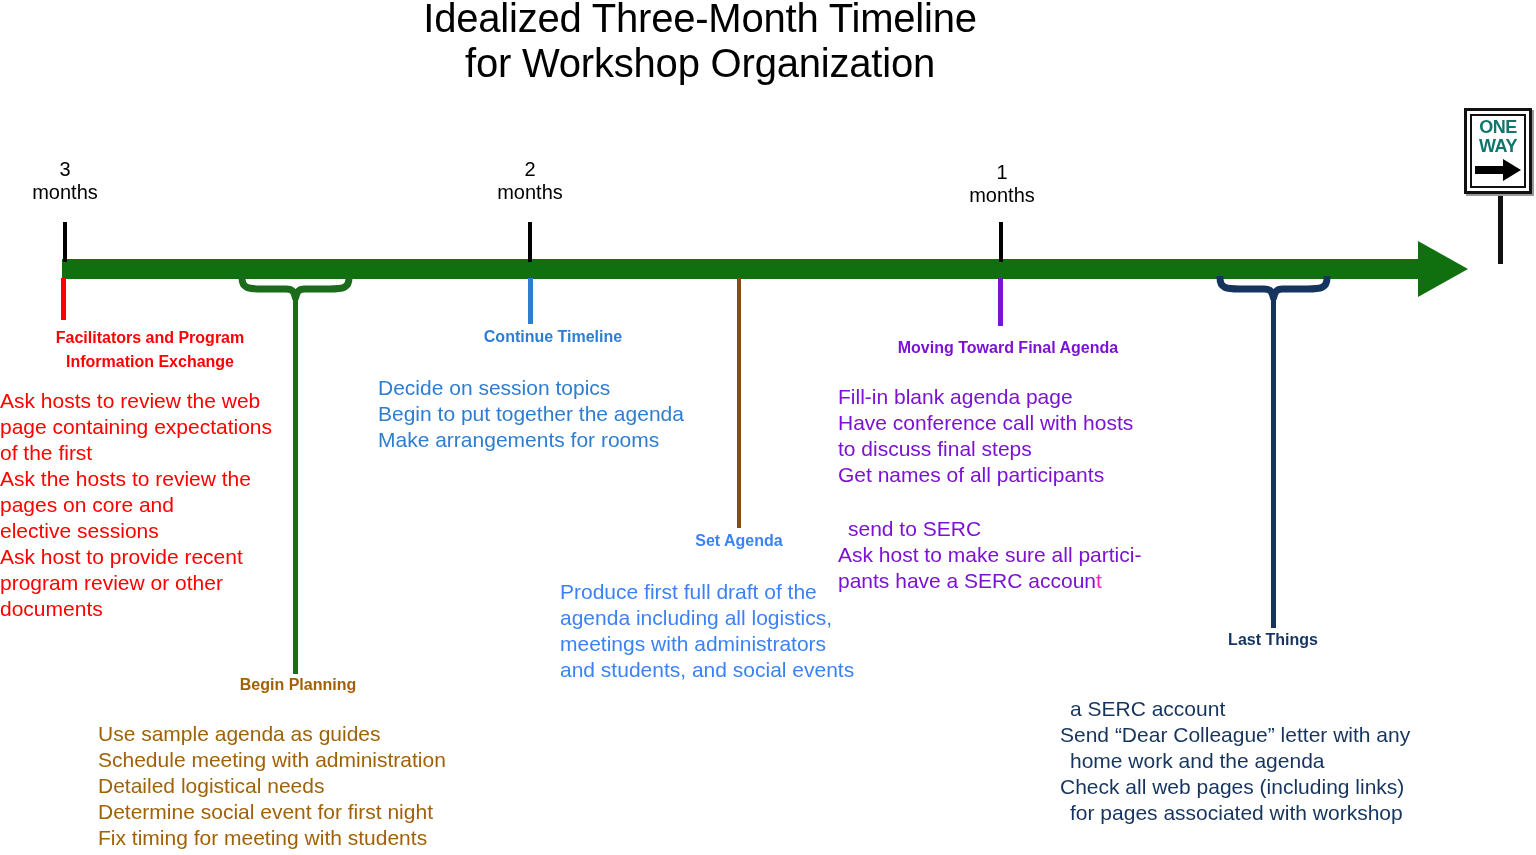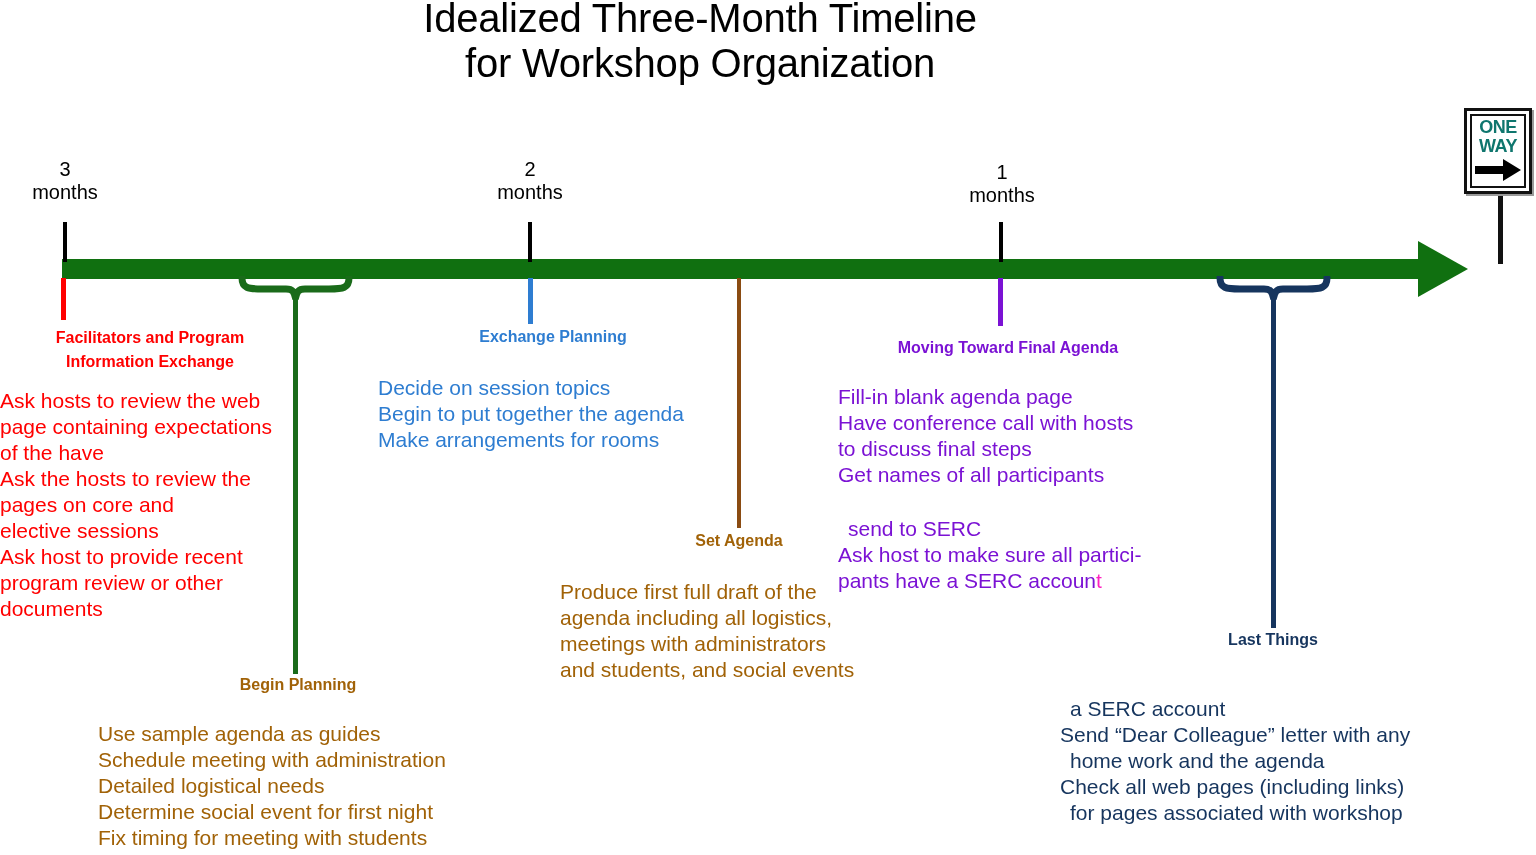--- a/index.html
+++ b/index.html
@@ -95,21 +95,21 @@
   }
   .block-body .li {
     padding-left: 28px;
     text-indent: -28px;
   }
   .block-body .li .cont { display: block; }
 
   .c-red   { color: #FF0000; }
   .c-green { color: #a16207; }
   .c-blue  { color: #2E7DD1; }
-  .c-brown { color: #a16207; }
+  .c-brown { color: #3b82f6; }
   .c-purple{ color: #7B12D4; }
   .c-navy  { color: #16355E; }
   .c-magenta { color: #FF20C0; }
 
   
   #sign-post {
     position: absolute;
     left: 1498px;
     top: 192px;
     width: 5px;
@@ -211,21 +211,21 @@
 
   <div class="block" style="left:0px; top:326px; width:300px;">
     <div class="block-head c-red" style="text-align:center;">
       <div>Facilitators and Program</div>
       <div>Information Exchange</div>
     </div>
     <div class="block-body c-red" style="margin-top:14px;">
       <div class="li">
         <span>Ask hosts to review the web</span>
         <span class="cont">page containing expectations</span>
-        <span class="cont">of the have</span>
+        <span class="cont">of the first</span>
       </div>
       <div class="li">
         <span>Ask the hosts to  review the</span>
         <span class="cont">pages on core and</span>
         <span class="cont">elective sessions</span>
       </div>
       <div class="li">
         <span>Ask host to provide recent</span>
         <span class="cont">program review or other</span>
         <span class="cont">documents</span>
@@ -238,21 +238,21 @@
     <div class="block-body c-green" style="margin-top:24px;">
       <div class="li"><span>Use sample agenda as guides</span></div>
       <div class="li"><span>Schedule meeting with administration</span></div>
       <div class="li"><span>Detailed logistical needs</span></div>
       <div class="li"><span>Determine social event for first night</span></div>
       <div class="li"><span>Fix timing for meeting with students</span></div>
     </div>
   </div>
 
   <div class="block" style="left:378px; top:325px; width:350px;">
-    <div class="block-head c-blue" style="text-align:center;">Exchange Planning</div>
+    <div class="block-head c-blue" style="text-align:center;">Continue Timeline</div>
     <div class="block-body c-blue" style="margin-top:26px;">
       <div class="li"><span>Decide on session topics</span></div>
       <div class="li"><span>Begin to put together the agenda</span></div>
       <div class="li"><span>Make arrangements for rooms</span></div>
     </div>
   </div>
 
   <div class="block" style="left:560px; top:529px; width:360px;">
     <div class="block-head c-brown" style="text-align:center; width:358px;">Set Agenda</div>
     <div class="block-body c-brown" style="margin-top:26px;">

